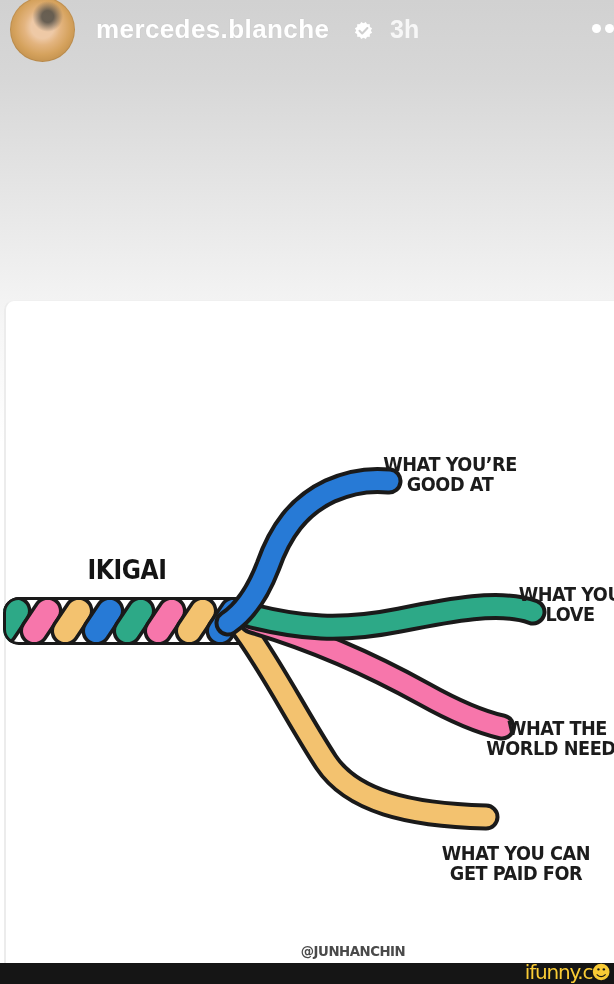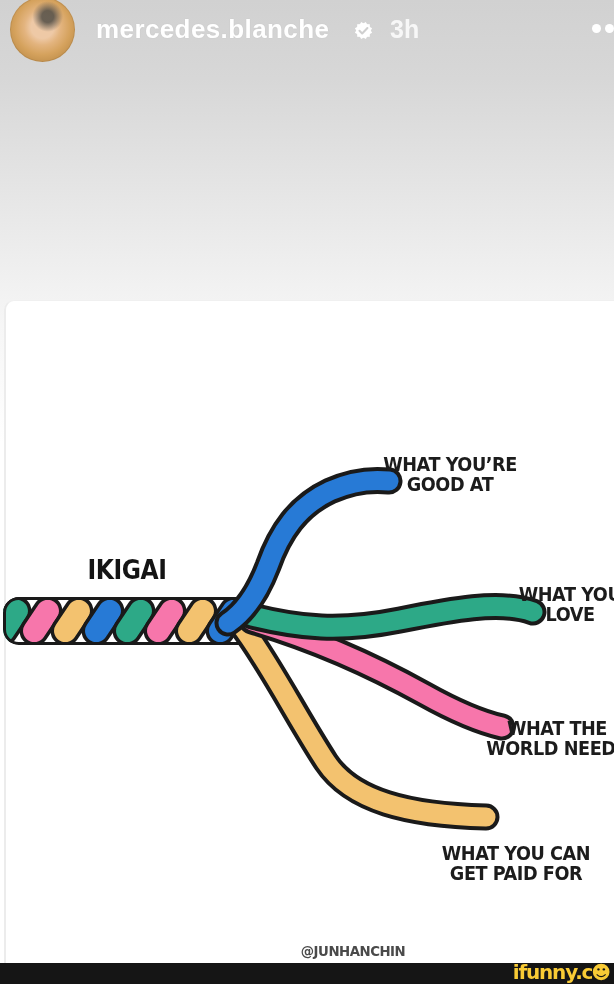--- a/index.html
+++ b/index.html
@@ -58,21 +58,21 @@
     position:absolute;left:353px;top:943px;text-align:center;color:#4a4a4a;
     font-family:"DejaVu Sans",sans-serif;font-weight:700;font-size:14px;
     letter-spacing:-.5px;transform:translateX(-50%) scaleX(.95);white-space:nowrap;
   }
   
   .footer-bar{
     position:absolute;left:0;top:963px;width:100%;height:21px;background:#151515;
   }
   .watermark{
     position:absolute;right:3px;top:961px;height:23px;display:flex;align-items:center;
-    font-family:"DejaVu Sans",sans-serif;font-weight:700;font-size:20px;
+    font-family:"DejaVu Sans",sans-serif;font-weight:400;font-size:20px;
     letter-spacing:-1.2px;color:#f9cb35;line-height:23px;
   }
   .watermark .smiley{font-size:19px;letter-spacing:0;margin-left:-1px;}
 </style>
 </head>
 <body>
 
 <div class="screen">
 
   <div class="header">

